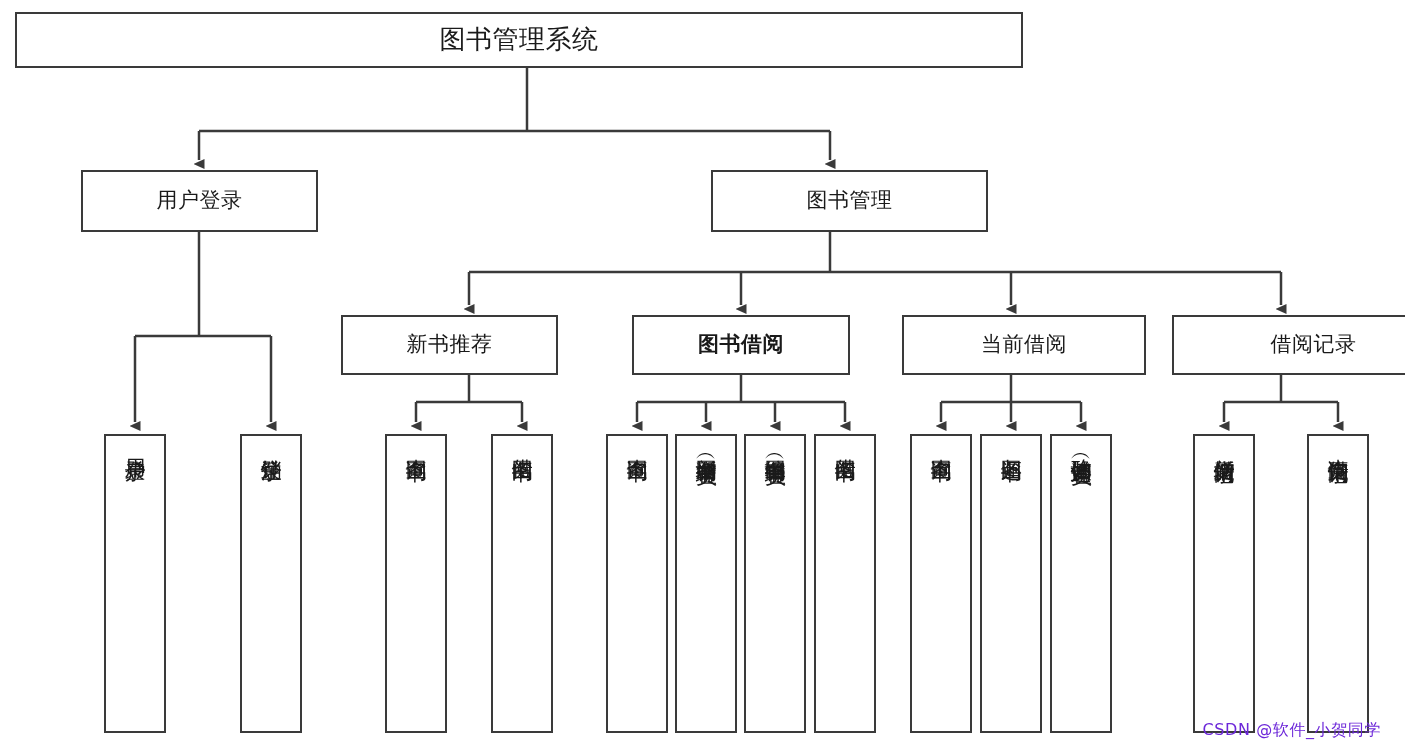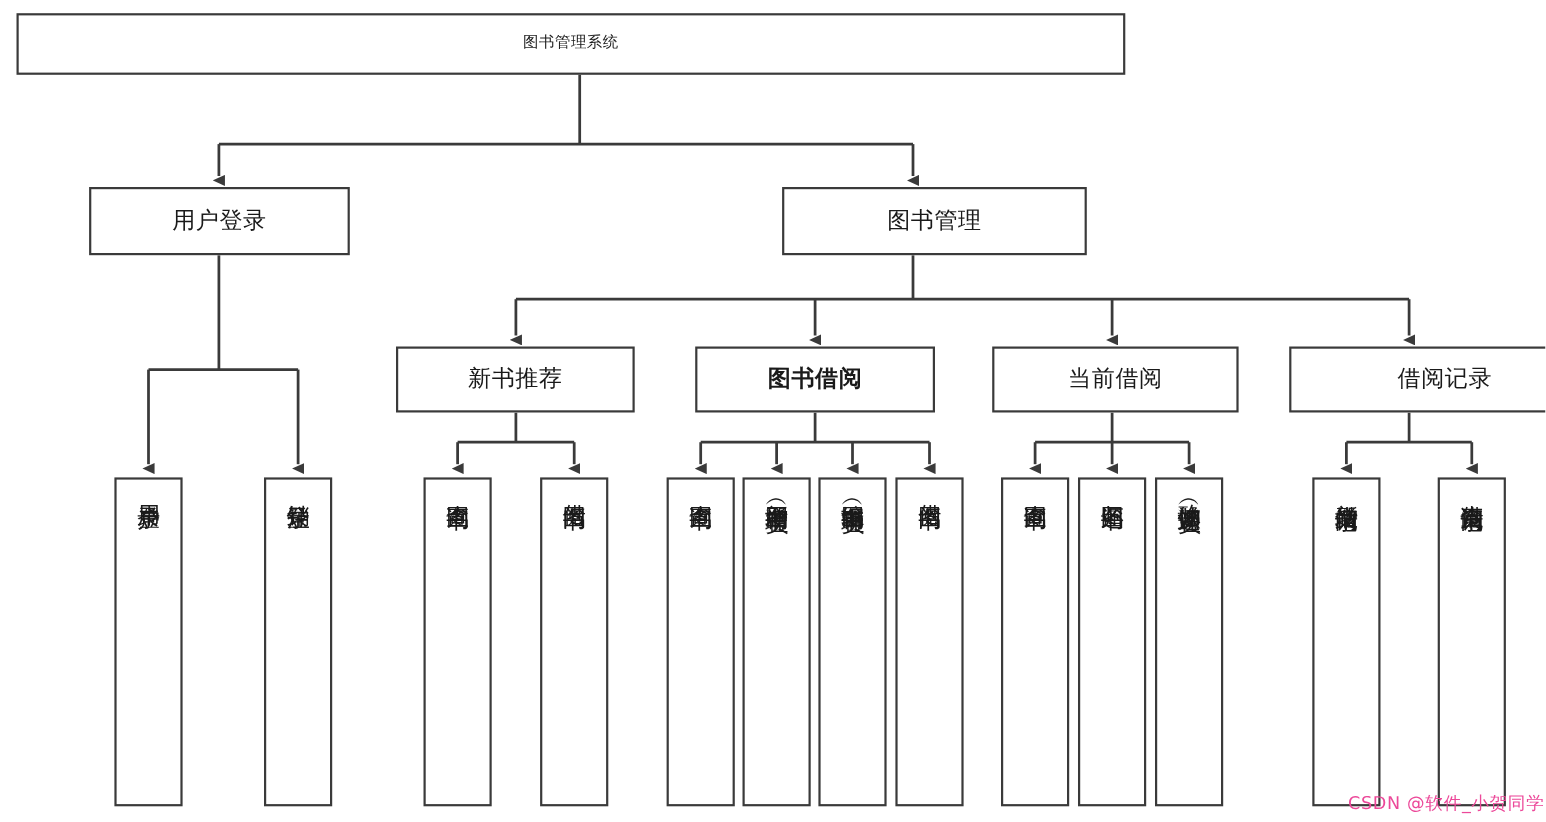--- a/index.html
+++ b/index.html
@@ -41,42 +41,42 @@
     text-align: center;
     line-height: 1.22;
     letter-spacing: 0.5px;
   }
   
   .node.horiz .node-label {
     writing-mode: horizontal-tb;
     font-size: 21px;
   }
   .node.root .node-label {
-    font-size: 14px;
+    font-size: 26px;
   }
   
   .node.vert {
     align-items: flex-start;
     justify-content: center;
     padding-top: 6px;
   }
   .node.vert .node-label {
     writing-mode: vertical-rl;
     text-orientation: upright;
     font-size: 21px;
     line-height: 1.16;
     letter-spacing: 1px;
     white-space: nowrap;
   }
   .watermark {
     position: absolute;
-    right: 1px;
+    right: 24px;
     bottom: 6px;
     font-size: 16px;
-    color: #ec4899;
+    color: #6d28d9;
     letter-spacing: 0.6px;
     white-space: nowrap;
     user-select: none;
   }
 </style>
 </head>
 <body>
 
 <div id="canvas">
 
@@ -135,29 +135,29 @@
   </div>
 
   <div class="node horiz" style="left:81px; top:170px; width:237px; height:62px;">
     <span class="node-label">用户登录</span>
   </div>
 
   <div class="node horiz" style="left:711px; top:170px; width:277px; height:62px;">
     <span class="node-label">图书管理</span>
   </div>
 
-  <div class="node horiz" style="left:360px; top:315px; width:217px; height:60px;">
+  <div class="node horiz" style="left:341px; top:315px; width:217px; height:60px;">
     <span class="node-label">新书推荐</span>
   </div>
 
   <div class="node horiz" style="left:632px; top:315px; width:218px; height:60px;font-weight:bold;">
     <span class="node-label">图书借阅</span>
   </div>
 
-  <div class="node horiz" style="left:902px; top:315px; width:224px; height:60px;">
+  <div class="node horiz" style="left:902px; top:315px; width:244px; height:60px;">
     <span class="node-label">当前借阅</span>
   </div>
 
   <div class="node horiz" style="left:1172px; top:315px; width:256px; height:60px;padding-left:27px;">
     <span class="node-label">借阅记录</span>
   </div>
 
   <div class="node vert" style="left:104px; top:434px; width:62px; height:299px;">
     <span class="node-label">用户登录</span>
   </div>

